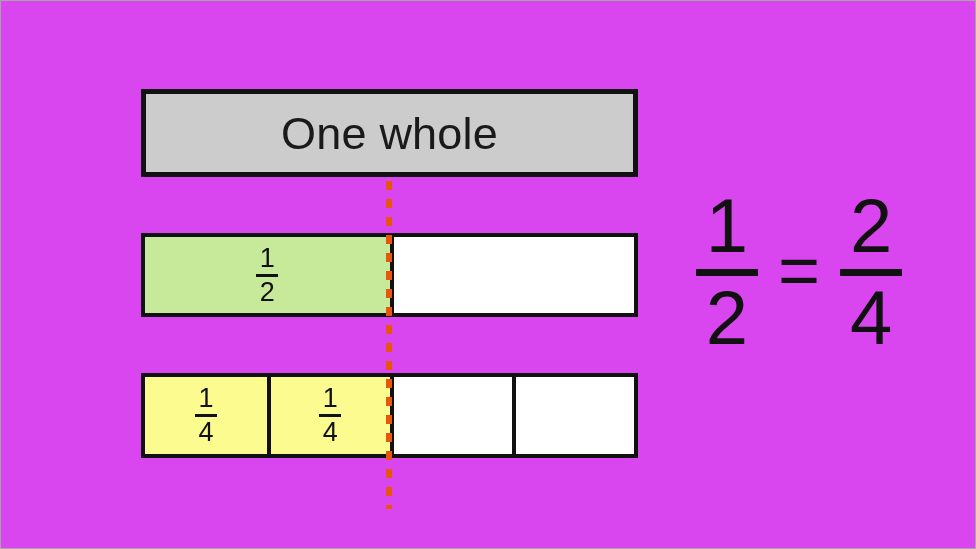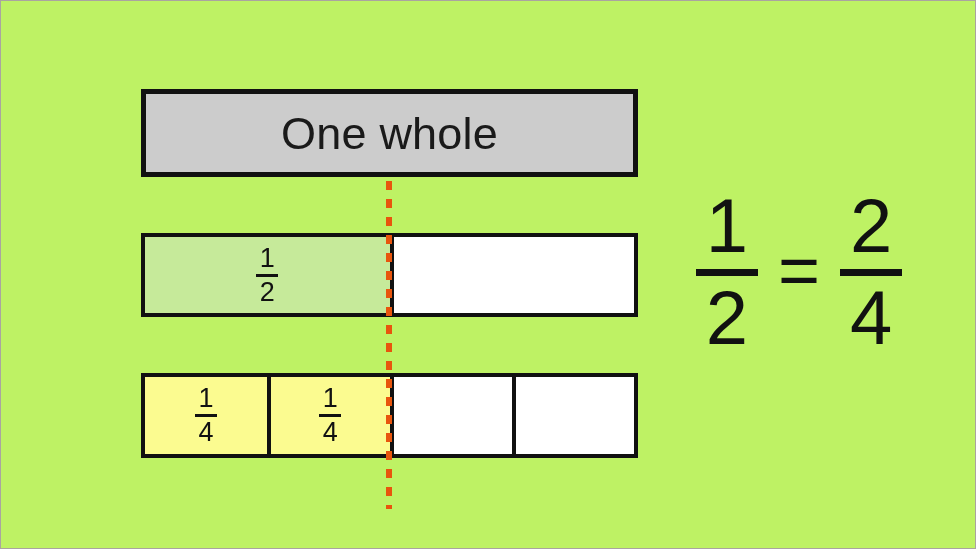--- a/index.html
+++ b/index.html
@@ -8,21 +8,21 @@
     padding: 0;
     background: #ffffff;
   }
   body {
     font-family: "Liberation Sans", sans-serif;
   }
   #page {
     position: relative;
     width: 976px;
     height: 549px;
-    background: #bef264;
+    background: #d946ef;
     border: 1px solid #aaa4a0;
     box-sizing: border-box;
     overflow: hidden;
   }
 
   
   .bar {
     position: absolute;
     display: flex;
     box-sizing: border-box;

